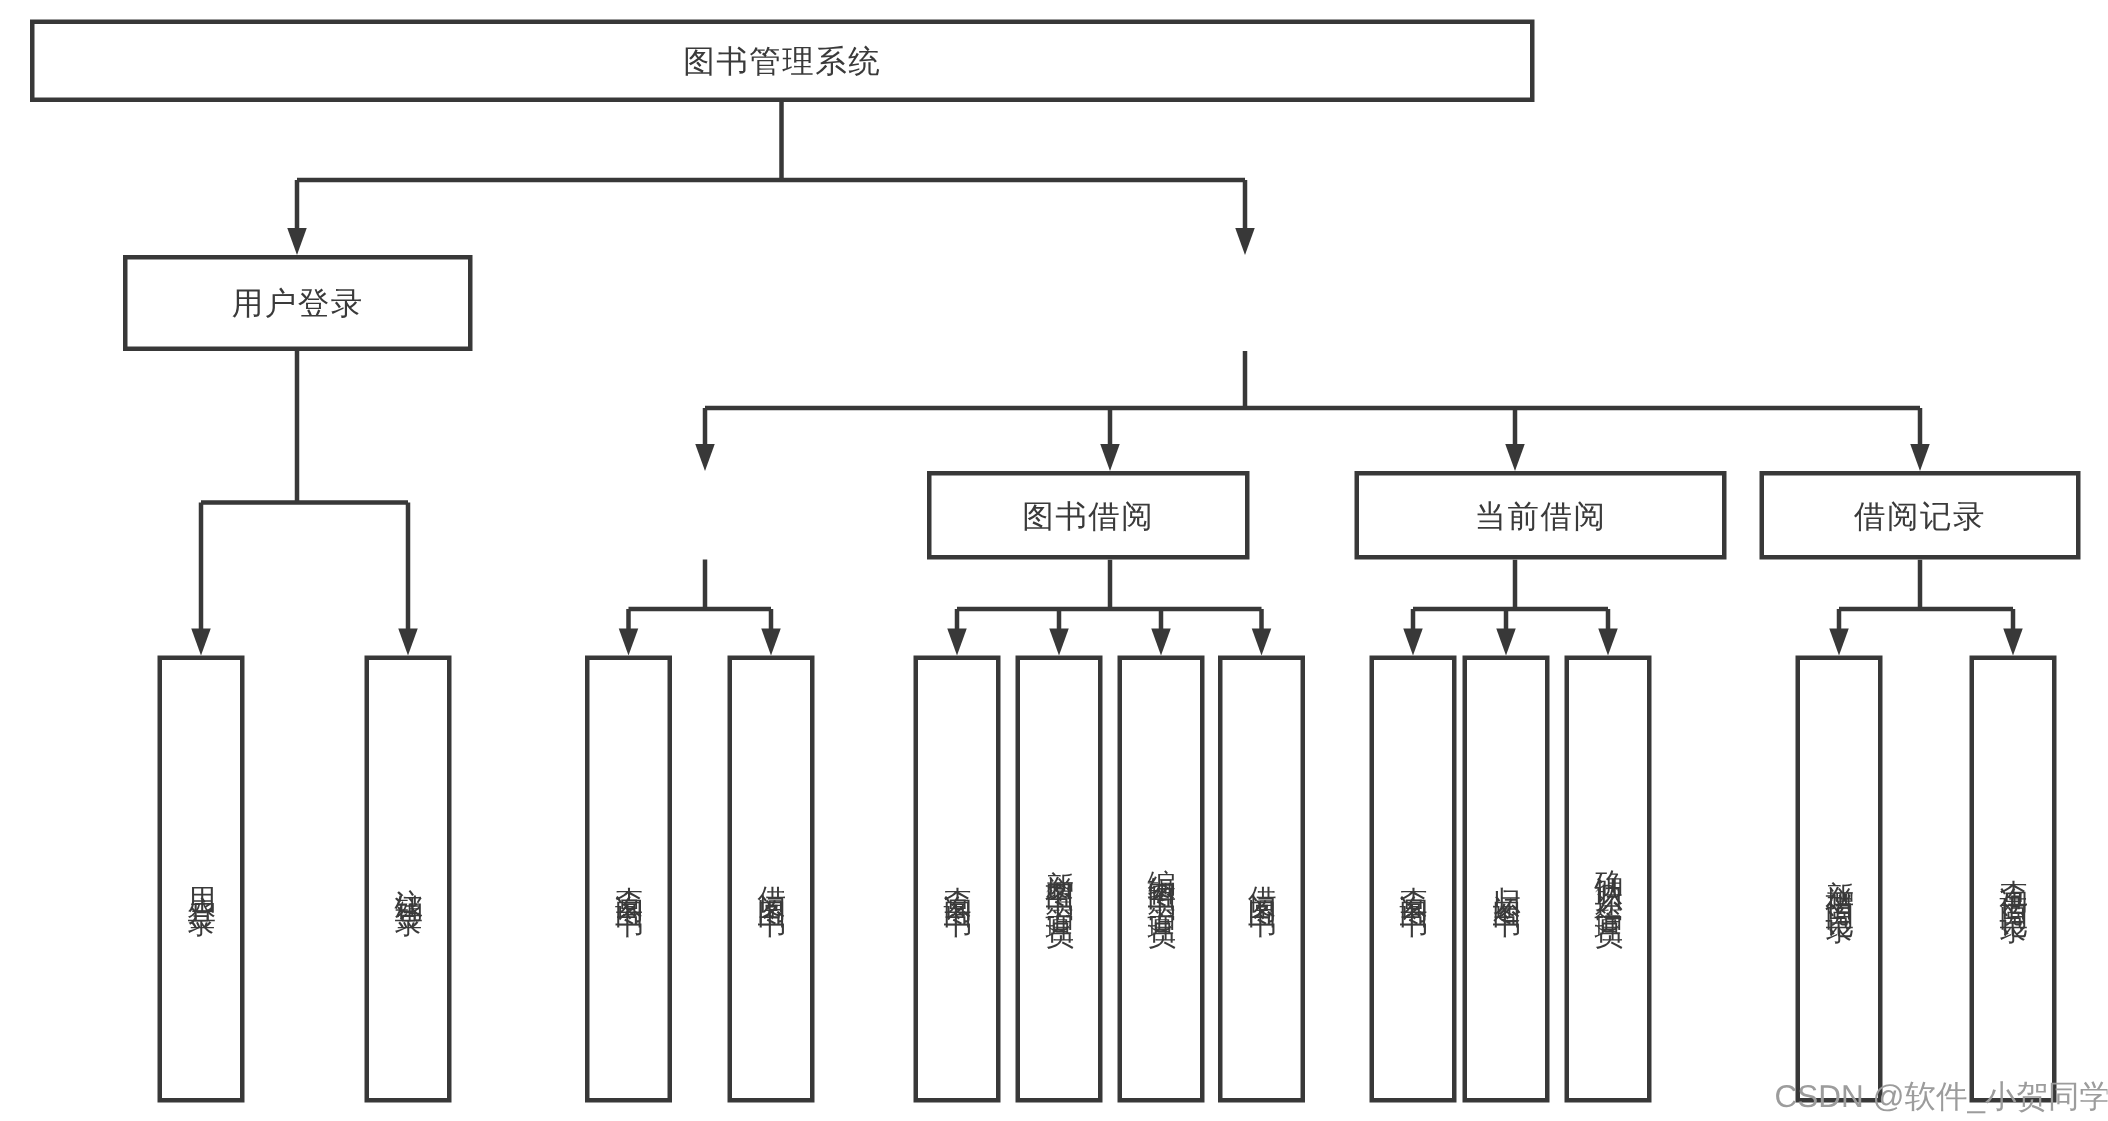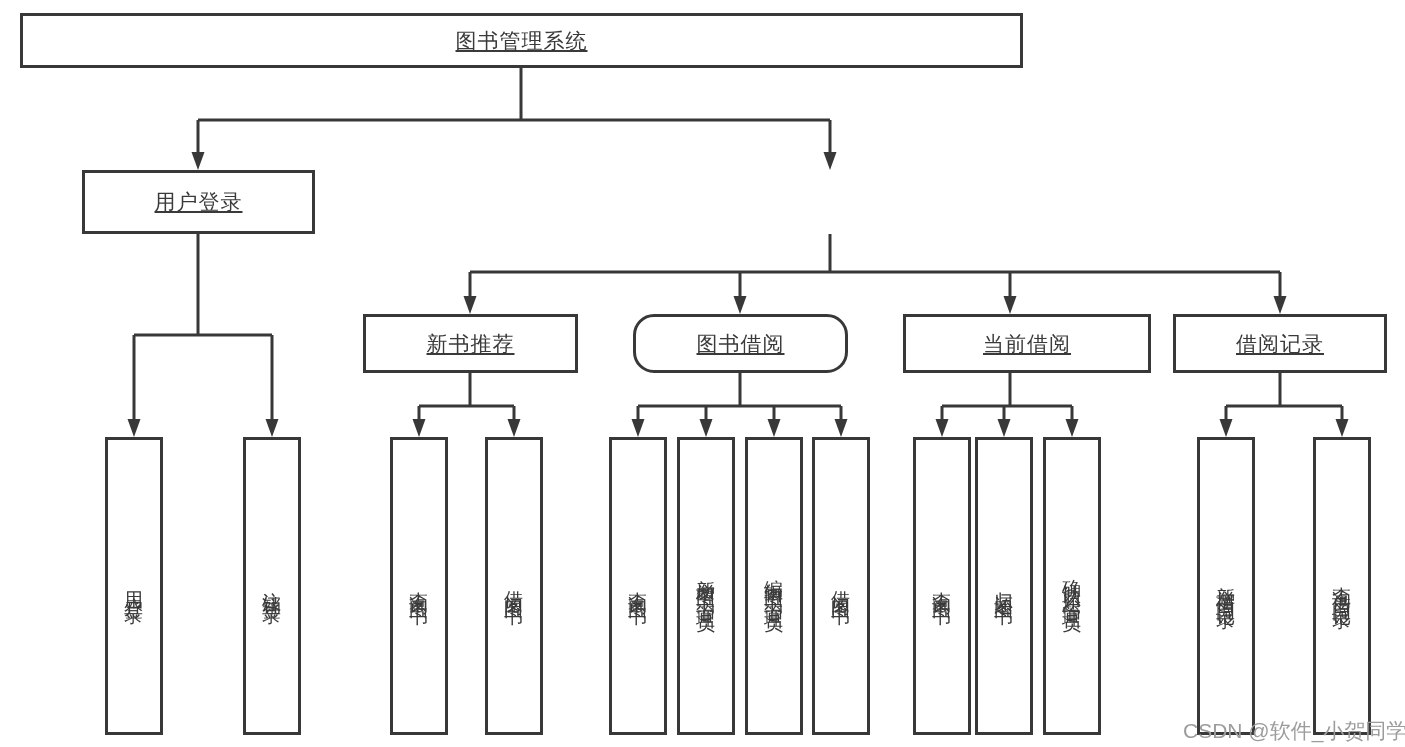--- a/index.html
+++ b/index.html
@@ -26,21 +26,20 @@
     background: #ffffff;
     border: 3px solid #383838;
     color: #3a3a3a;
     display: flex;
     align-items: center;
     justify-content: center;
   }
   .hnode {
     font-size: 21px;
     letter-spacing: 1px;
-    text-decoration: underline;
   }
   .vnode {
     writing-mode: vertical-rl;
     font-size: 19px;
     letter-spacing: 5px;
     line-height: 1;
     width: 58px;
     top: 437px;
     height: 298px;
   }
@@ -103,22 +102,21 @@
 
       <polygon points="1219.5,419 1232.5,419 1226,437"></polygon>
       <polygon points="1335.5,419 1348.5,419 1342,437"></polygon>
     </g>
   </svg>
 
   <div class="node hnode" style="left:20px; top:13px; width:1003px; height:55px;">图书管理系统</div>
 
   <div class="node hnode" style="left:82px; top:170px; width:233px; height:64px;">用户登录</div>
 
-  <div class="node hnode" style="left:363px; top:314px; width:215px; height:59px;">新书推荐</div>
-  <div class="node hnode" style="left:633px; top:314px; width:215px; height:59px;border-radius:21px;">图书借阅</div>
+  <div class="node hnode" style="left:618px; top:314px; width:215px; height:59px;">图书借阅</div>
   <div class="node hnode" style="left:903px; top:314px; width:248px; height:59px;">当前借阅</div>
   <div class="node hnode" style="left:1173px; top:314px; width:214px; height:59px;">借阅记录</div>
 
   <div class="node vnode" style="left:105px;">用户登录</div>
   <div class="node vnode" style="left:243px;">注销登录</div>
 
   <div class="node vnode" style="left:390px;">查询图书</div>
   <div class="node vnode" style="left:485px;">借阅图书</div>
 
   <div class="node vnode" style="left:609px;">查询图书</div>

